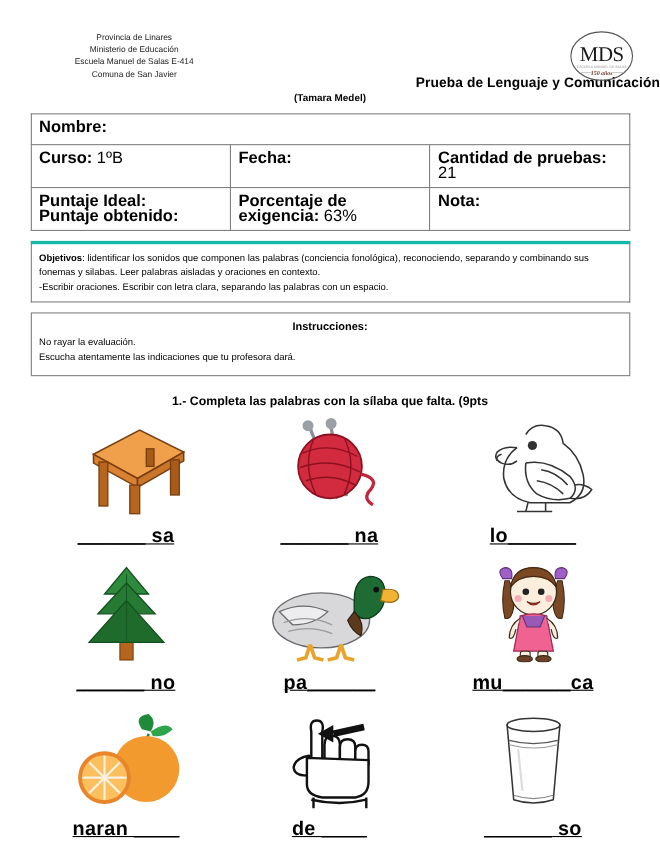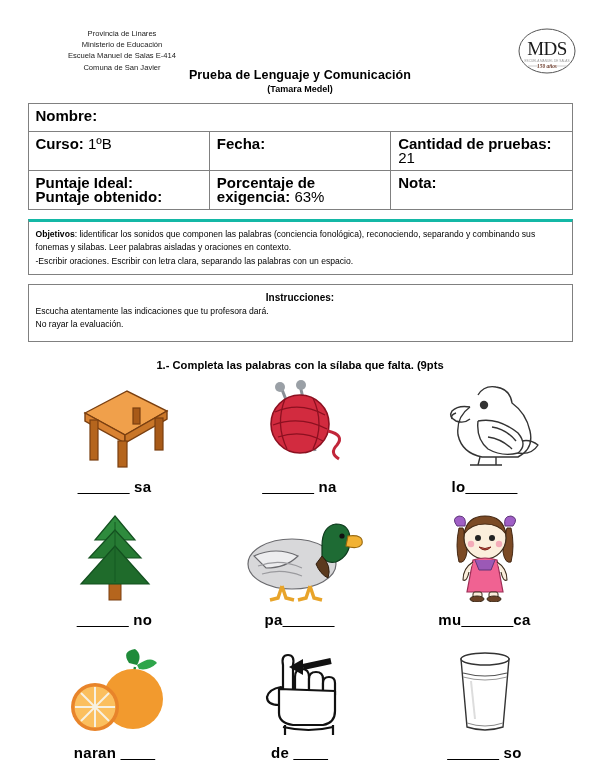--- a/index.html
+++ b/index.html
@@ -21,21 +21,21 @@
     font-size:7.6px; line-height:11.2px; text-align:center; width:200px;
     color:#1a1a1a;
   }
   .logo {
     position:absolute; right:22px; top:27px;
     width:62px; height:48px;
   }
   .logo svg { display:block; }
 
   .title-wrap { text-align:center; margin-top:-4px; }
-  .title { font-size:12.5px; font-weight:bold; letter-spacing:.1px; }
+  .title { font-size:12.5px; font-weight:bold; letter-spacing:.1px;text-align:right; }
   .subtitle { font-size:9px; font-weight:bold; margin-top:2px; }
 
   
   table.info {
     width:545px; margin:9px auto 0 auto;
     border-collapse:collapse;
     table-layout:fixed;
   }
   table.info td {
     border:1px solid #808080;
@@ -67,22 +67,22 @@
     width:556px; margin:17px auto 0 22px;
     font-size:11.2px; font-weight:bold;text-align:center;
   }
 
   .grid { width:556px; margin:6px auto 0 auto; }
   .row { display:flex; }
   .cell { width:185px; display:flex; flex-direction:column; align-items:center; }
   .art { height:92px; display:flex; align-items:flex-end; justify-content:center; }
   .art svg { display:block; }
   .answer {
-    font-size:15px; font-weight:bold; letter-spacing:.3px;
-    margin-top:7px; white-space:pre; line-height:22px;
+    font-size:18px; font-weight:bold; letter-spacing:.3px;
+    margin-top:7px; white-space:pre; line-height:22px;text-decoration:underline;
   }
   .blank { text-decoration:underline; }
 </style>
 </head>
 <body>
 
 <div class="page">
 
   <div class="top">
     <div class="school-block">
@@ -143,22 +143,22 @@
   </tbody>
     </table>
 
   <div class="block objetivos">
     <span class="lbl">Objetivos</span><span>: lidentificar los sonidos que componen las palabras (conciencia fonológica), reconociendo, separando y combinando sus fonemas y silabas. Leer palabras aisladas y  oraciones en contexto.</span>
     <div>-Escribir oraciones. Escribir con letra clara, separando las palabras con un espacio.</div>
   </div>
 
   <div class="block instrucciones">
     <div class="center-head">Instrucciones:</div>
+    <div>No rayar la evaluación.</div>
     <div>Escucha atentamente las indicaciones que tu profesora dará.</div>
-    <div>No rayar la evaluación.</div>
   </div>
 
   <div class="ex-title">1.- Completa las palabras con la sílaba que falta. (9pts</div>
 
   <div class="grid">
 
     <div class="row">
 
       <div class="cell">
         <div class="art">

